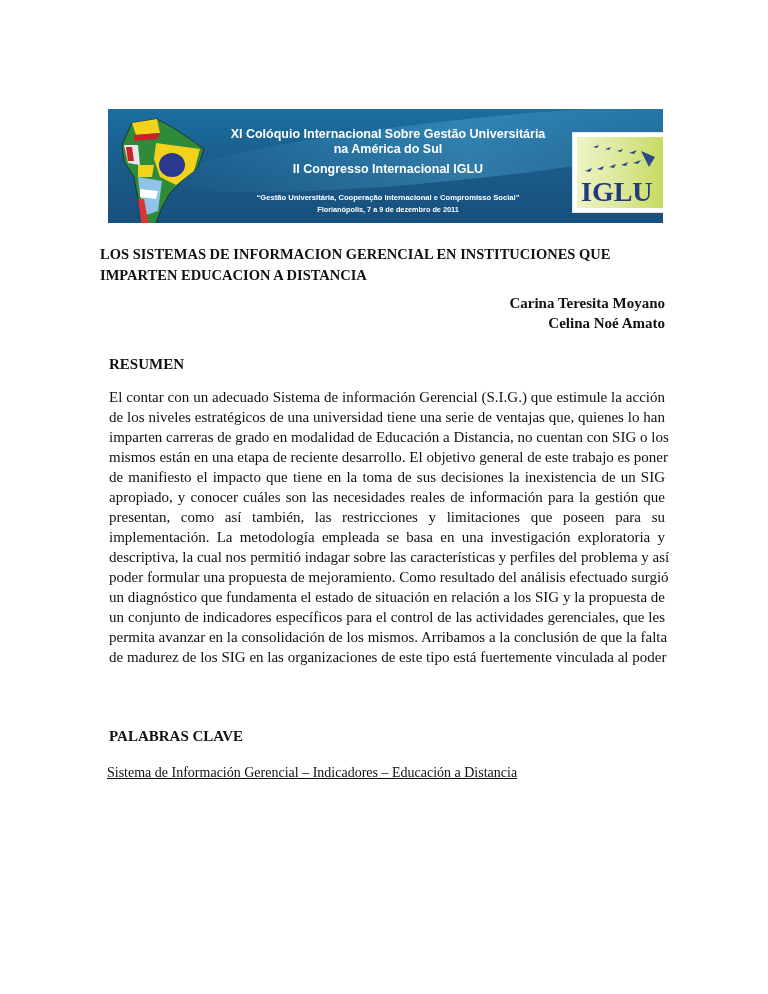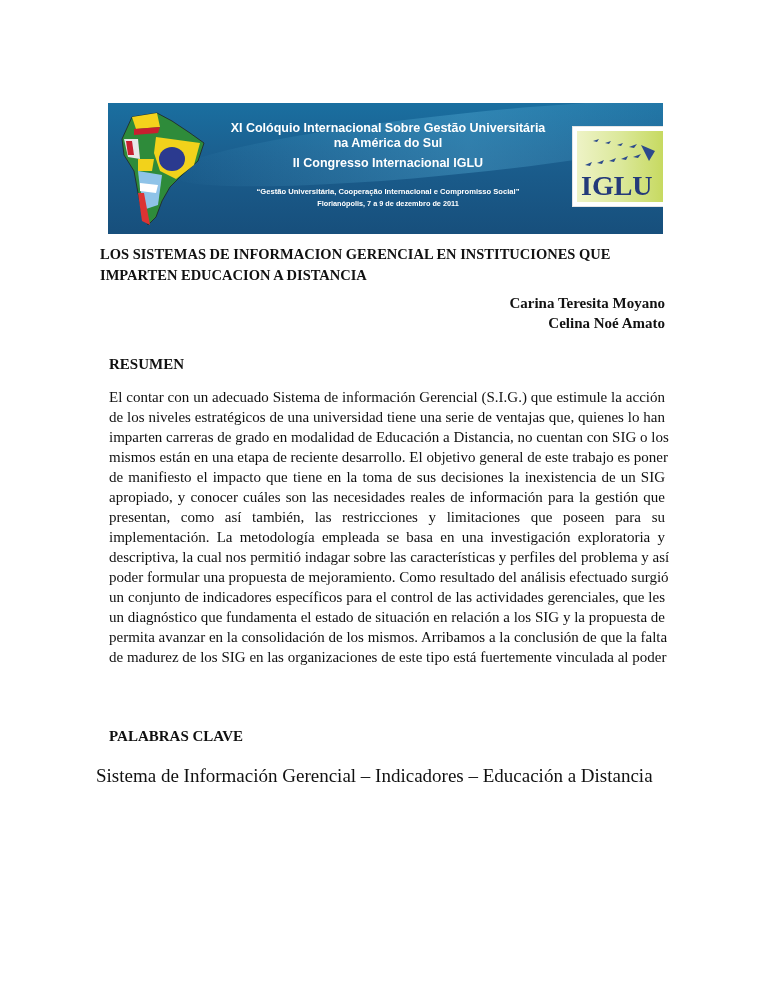--- a/index.html
+++ b/index.html
@@ -1,18 +1,18 @@
 <!DOCTYPE html>
 <html><head>
 <meta charset="utf-8">
 <style>
   html, body { margin: 0; padding: 0; background: #ffffff; }
   body { width: 768px; height: 994px; position: relative; overflow: hidden; font-family: "Liberation Serif", serif; color: #111; }
 
-  .banner { position: absolute; left: 108px; top: 103px; width: 555px; height: 131px; overflow: hidden;
+  .banner { position: absolute; left: 108px; top: 109px; width: 555px; height: 114px; overflow: hidden;
     background: linear-gradient(180deg, #1a6fa0 0%, #1b5f8f 40%, #174f7c 100%); }
   .banner .swoosh { position: absolute; left: 60px; top: 10px; width: 600px; height: 60px; border-radius: 50%;
     background: linear-gradient(90deg, rgba(80,170,210,0.0), rgba(90,180,220,0.35), rgba(80,170,210,0.0)); transform: rotate(-6deg); }
   .banner .map { position: absolute; left: 4px; top: 6px; width: 100px; height: 120px; }
   .banner .txt { position: absolute; left: 100px; width: 360px; text-align: center; color: #fff; font-family: "Liberation Sans", sans-serif; }
   .banner .t1 { top: 18px; font-size: 12.5px; font-weight: bold; line-height: 15px; }
   .banner .t2 { top: 53px; font-size: 12.5px; font-weight: bold; }
   .banner .t3 { top: 84px; font-size: 7.6px; font-weight: bold; }
   .banner .t4 { top: 96px; font-size: 7.3px; font-weight: bold; }
   .banner .logo { position: absolute; left: 464px; top: 23px; width: 92px; height: 79px; background: #fff; border: 1px solid #e5e5e5; }
@@ -21,21 +21,21 @@
   .banner .logo .word { position: absolute; left: 4px; bottom: 2px; font-family: Liberation Serif, serif; font-weight: bold; font-size: 28px; color: #243a7a; letter-spacing: 0px; line-height: 28px; }
 
   .title { position: absolute; left: 100px; width: 580px; top: 244px; text-align: left; font-weight: bold; font-size: 14.5px; line-height: 21px; }
   .authors { position: absolute; right: 103px; top: 293px; text-align: right; font-size: 15px; line-height: 20px; font-weight: bold; }
   .h { position: absolute; left: 109px; font-weight: bold; font-size: 15px; }
   .h.resumen { top: 356px; }
   .h.palabras { top: 728px; }
   .abstract { position: absolute; left: 109px; width: 556px; top: 387px; font-size: 15px; line-height: 20px; text-align: justify; }
   .abstract span { display: block; text-align: justify; text-align-last: justify; white-space: nowrap; }
   .abstract span.last { text-align-last: left; }
-  .keywords { position: absolute; left: 96px; top: 765px; font-size: 19px; }
+  .keywords { position: absolute; left: 107px; top: 765px; font-size: 14px; text-decoration: underline; }
 </style>
 </head>
 <body>
 
 <div class="banner">
   <div class="swoosh"></div>
   <svg class="map" viewBox="0 0 100 120">
     <path d="M20 8 L45 4 L60 12 L78 24 L92 34 L86 52 L70 66 L58 78 L50 92 L44 108 L36 116 L30 104 L26 84 L22 62 L12 46 L10 30 Z" fill="#2e8b3a" stroke="#222" stroke-width="0.8"></path>
     <path d="M44 28 L88 34 L82 56 L64 70 L48 62 L42 44 Z" fill="#f2d21b"></path>
     <ellipse cx="60" cy="50" rx="13" ry="12" fill="#2b3a8f"></ellipse>
@@ -92,20 +92,20 @@
   <span>El contar con un adecuado Sistema de información Gerencial (S.I.G.) que estimule la acción</span>
   <span>de los niveles estratégicos de una universidad tiene una serie de ventajas que, quienes lo han</span>
   <span>imparten carreras de grado en modalidad de Educación a Distancia, no cuentan con SIG o los</span>
   <span>mismos están en una etapa de reciente desarrollo. El objetivo general de este trabajo es poner</span>
   <span>de manifiesto el impacto que tiene en la toma de sus decisiones la inexistencia de un SIG</span>
   <span>apropiado, y conocer cuáles son las necesidades reales de información para la gestión que</span>
   <span>presentan, como así también, las restricciones y limitaciones que poseen para su</span>
   <span>implementación. La metodología empleada se basa en una investigación exploratoria y</span>
   <span>descriptiva, la cual nos permitió indagar sobre las características y perfiles del problema y así</span>
   <span>poder formular una propuesta de mejoramiento. Como resultado del análisis efectuado surgió</span>
+  <span>un diagnóstico que fundamenta el estado de situación en relación a los SIG y la propuesta de</span>
   <span>un conjunto de indicadores específicos para el control de las actividades gerenciales, que les</span>
-  <span>un diagnóstico que fundamenta el estado de situación en relación a los SIG y la propuesta de</span>
   <span>permita avanzar en la consolidación de los mismos. Arribamos a la conclusión de que la falta</span>
   <span>de madurez de los SIG en las organizaciones de este tipo está fuertemente vinculada al poder</span>
 </div>
 
 <div class="h palabras">PALABRAS CLAVE</div>
 <div class="keywords">Sistema de Información Gerencial – Indicadores – Educación a Distancia</div>
 
 </body></html>

